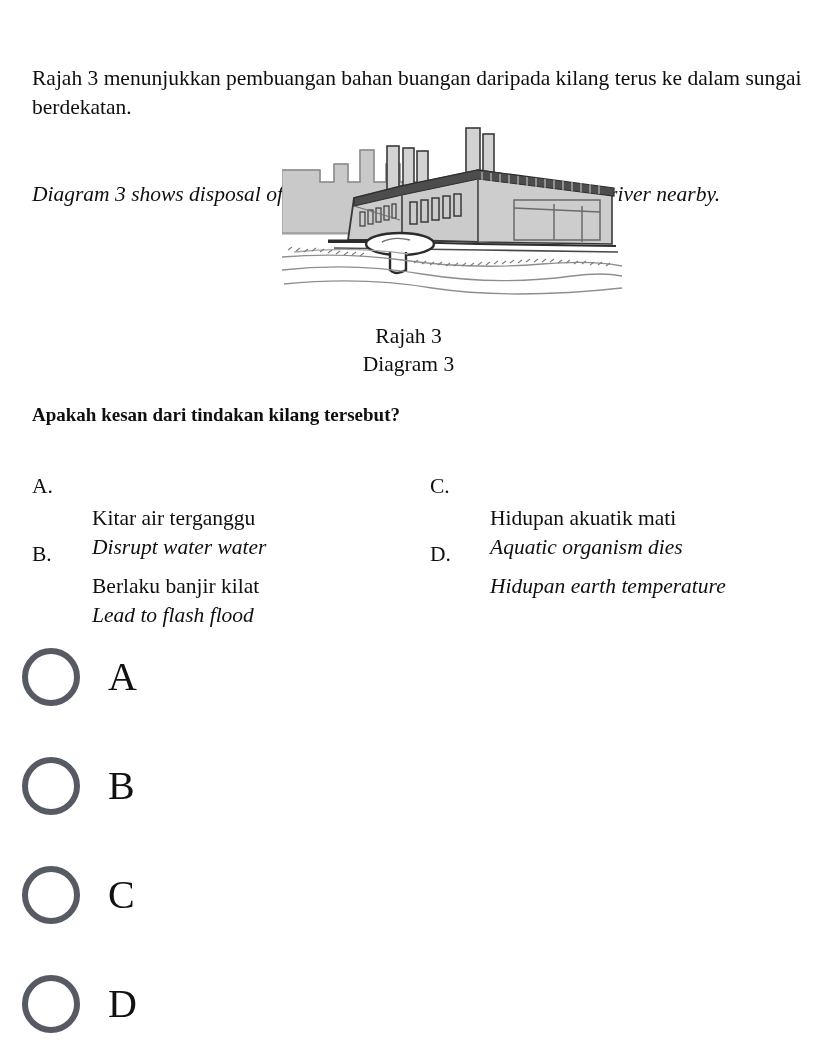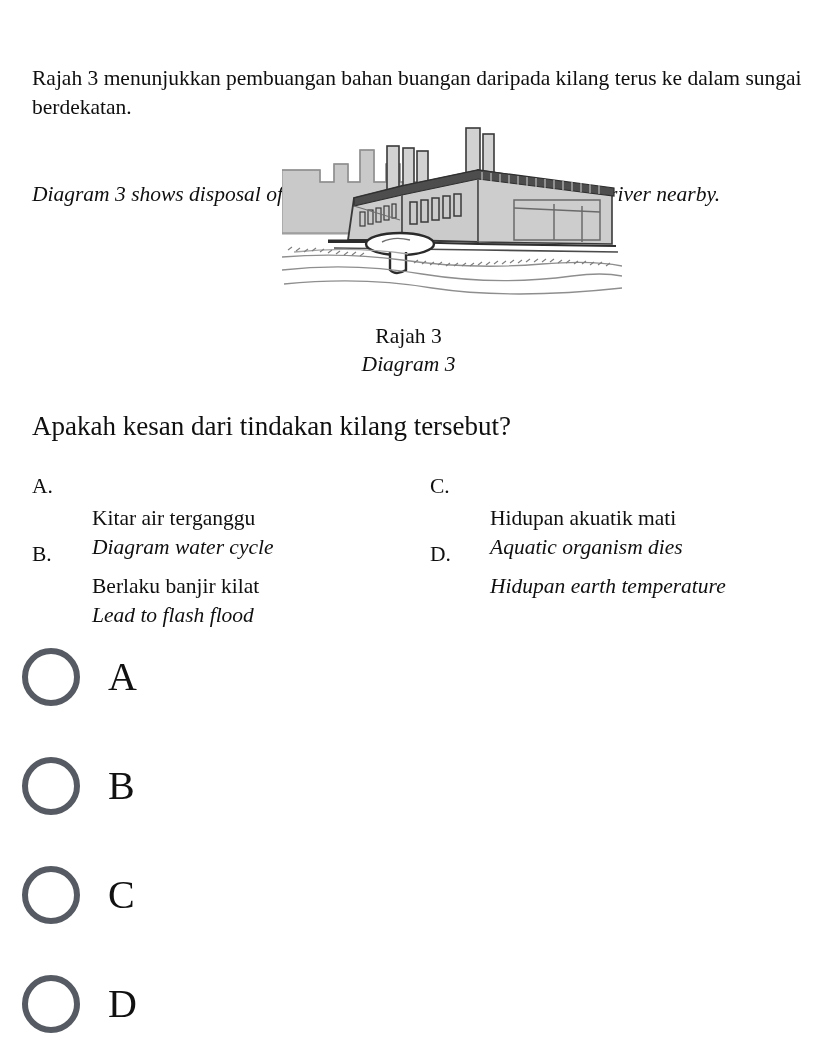--- a/index.html
+++ b/index.html
@@ -43,29 +43,30 @@
 
   .caption {
     position: absolute;
     left: 0;
     top: 322px;
     width: 817px;
     text-align: center;
     font-size: 21.5px;
     line-height: 28px;
   }
-  .caption .cap-en { font-style: italic; }
+  .caption .cap-en { }
 
   
   .question {
     position: absolute;
     left: 32px;
-    top: 412px;
-    font-size: 27px;
+    top: 400px;
+    font-size: 19px;
     line-height: 29px;
+    font-weight: bold;
   }
   .question .q-en { font-style: italic; }
 
   
   .options {
     position: absolute;
     left: 0;
     top: 472px;
     width: 820px;
   }
@@ -242,21 +243,21 @@
 <div class="question">
   <div class="q-my">Apakah kesan dari tindakan kilang tersebut?</div>
 </div>
 
 <div class="options">
   <div class="opt-row">
     <div class="opt col-left">
       <div class="opt-key">A.</div>
       <div class="opt-texts">
         <div class="opt-my">Kitar air terganggu</div>
-        <div class="opt-en">Diagram water cycle</div>
+        <div class="opt-en">Disrupt water water</div>
       </div>
     </div>
     <div class="opt col-right">
       <div class="opt-key">C.</div>
       <div class="opt-texts">
         <div class="opt-my">Hidupan akuatik mati</div>
         <div class="opt-en">Aquatic organism dies</div>
       </div>
     </div>
   </div>

